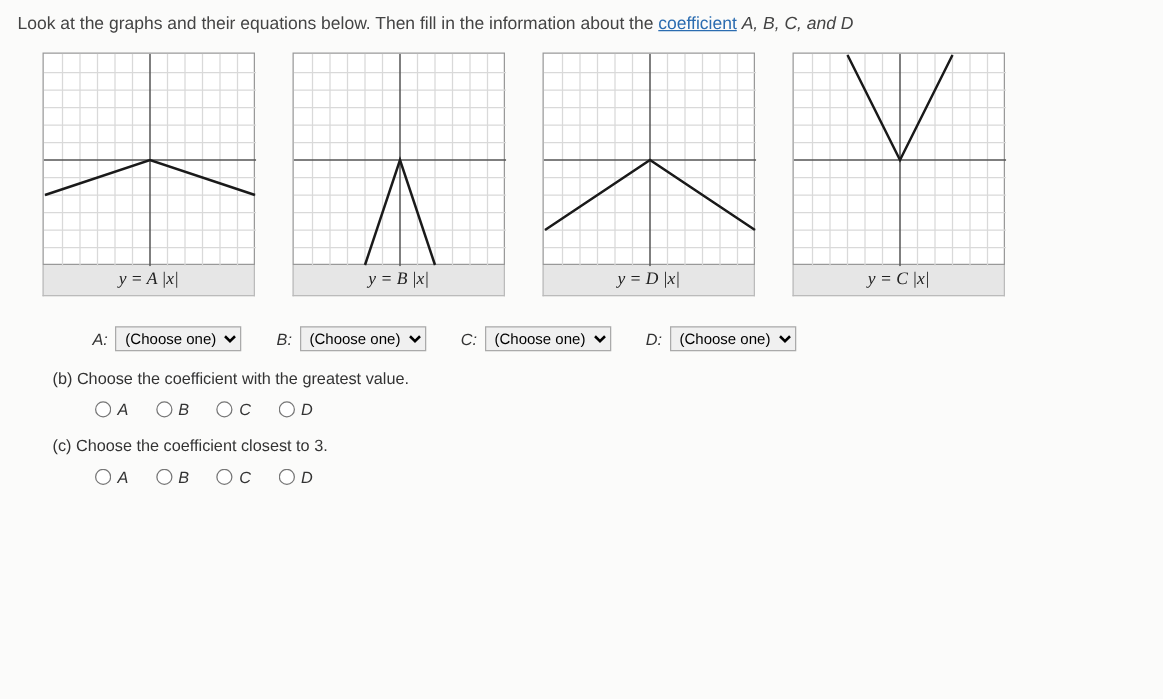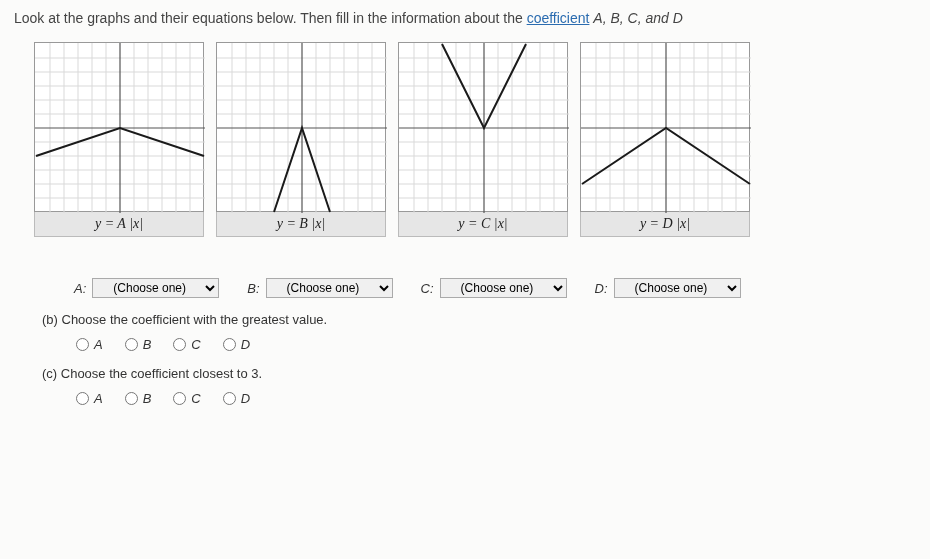--- a/index.html
+++ b/index.html
@@ -19,22 +19,22 @@
     .instruction a {
       color: #2b6cb0;
       text-decoration: underline;
       cursor: pointer;
     }
     .instruction .vars {
       font-style: italic;
     }
     .graphs-row {
       display: flex;
-      gap: 12px;
-      margin-bottom: 25px;
+      gap: 30px;
+      margin-bottom: 8px;
       padding-left: 20px;
     }
     .graph-block {
       display: flex;
       flex-direction: column;
       align-items: center;
     }
     .graph-box {
       width: 170px;
       height: 170px;
@@ -75,21 +75,21 @@
       display: inline-flex;
       align-items: center;
       gap: 6px;
       font-style: italic;
     }
     .choice-item .lbl { font-style: italic; }
     select.choose {
       font-size: 12px;
       background: #f0f0f0;
       border: 1px solid #aaa;
-      padding: 1px 16px;
+      padding: 1px 3px;
       cursor: pointer;
     }
     .radio-line {
       display: flex;
       align-items: center;
       gap: 22px;
       padding-left: 34px;
     }
     .radio-opt {
       display: inline-flex;
@@ -195,24 +195,24 @@
             <line y1="57" x1="0" y2="57" x2="170"></line>
             <line y1="71" x1="0" y2="71" x2="170"></line>
             <line y1="99" x1="0" y2="99" x2="170"></line>
             <line y1="113" x1="0" y2="113" x2="170"></line>
             <line y1="127" x1="0" y2="127" x2="170"></line>
             <line y1="141" x1="0" y2="141" x2="170"></line>
             <line y1="155" x1="0" y2="155" x2="170"></line>
         </g>
         <line x1="85" y1="0" x2="85" y2="170" stroke="#555" stroke-width="1.2"></line>
         <line x1="0" y1="85" x2="170" y2="85" stroke="#555" stroke-width="1.2"></line>
-        <polyline points="43,1 85,85 127,1" fill="none" stroke="#1a1a1a" stroke-width="2"></polyline>
+        <polyline points="1,141 85,85 169,141" fill="none" stroke="#1a1a1a" stroke-width="2"></polyline>
       </svg>
     </div>
-    <div class="eqn-bar">y = C |x|</div>
+    <div class="eqn-bar">y = D |x|</div>
   </div>
 
   <div class="graph-block">
     <div class="graph-box">
       <svg viewBox="0 0 170 170" width="170" height="170">
         <g stroke="#d9d9d9" stroke-width="1">
           <line x1="15" y1="0" x2="15" y2="170"></line>
             <line x1="29" y1="0" x2="29" y2="170"></line>
             <line x1="43" y1="0" x2="43" y2="170"></line>
             <line x1="57" y1="0" x2="57" y2="170"></line>
@@ -228,24 +228,24 @@
             <line y1="57" x1="0" y2="57" x2="170"></line>
             <line y1="71" x1="0" y2="71" x2="170"></line>
             <line y1="99" x1="0" y2="99" x2="170"></line>
             <line y1="113" x1="0" y2="113" x2="170"></line>
             <line y1="127" x1="0" y2="127" x2="170"></line>
             <line y1="141" x1="0" y2="141" x2="170"></line>
             <line y1="155" x1="0" y2="155" x2="170"></line>
         </g>
         <line x1="85" y1="0" x2="85" y2="170" stroke="#555" stroke-width="1.2"></line>
         <line x1="0" y1="85" x2="170" y2="85" stroke="#555" stroke-width="1.2"></line>
-        <polyline points="1,141 85,85 169,141" fill="none" stroke="#1a1a1a" stroke-width="2"></polyline>
+        <polyline points="43,1 85,85 127,1" fill="none" stroke="#1a1a1a" stroke-width="2"></polyline>
       </svg>
     </div>
-    <div class="eqn-bar">y = D |x|</div>
+    <div class="eqn-bar">y = C |x|</div>
   </div>
 </div>
 
 <div class="questions">
 
   <div class="q-row">
     <div class="choice-line">
       <span class="choice-item">
         <span class="lbl">A:</span>
         <select class="choose"><option>(Choose one)</option></select>

